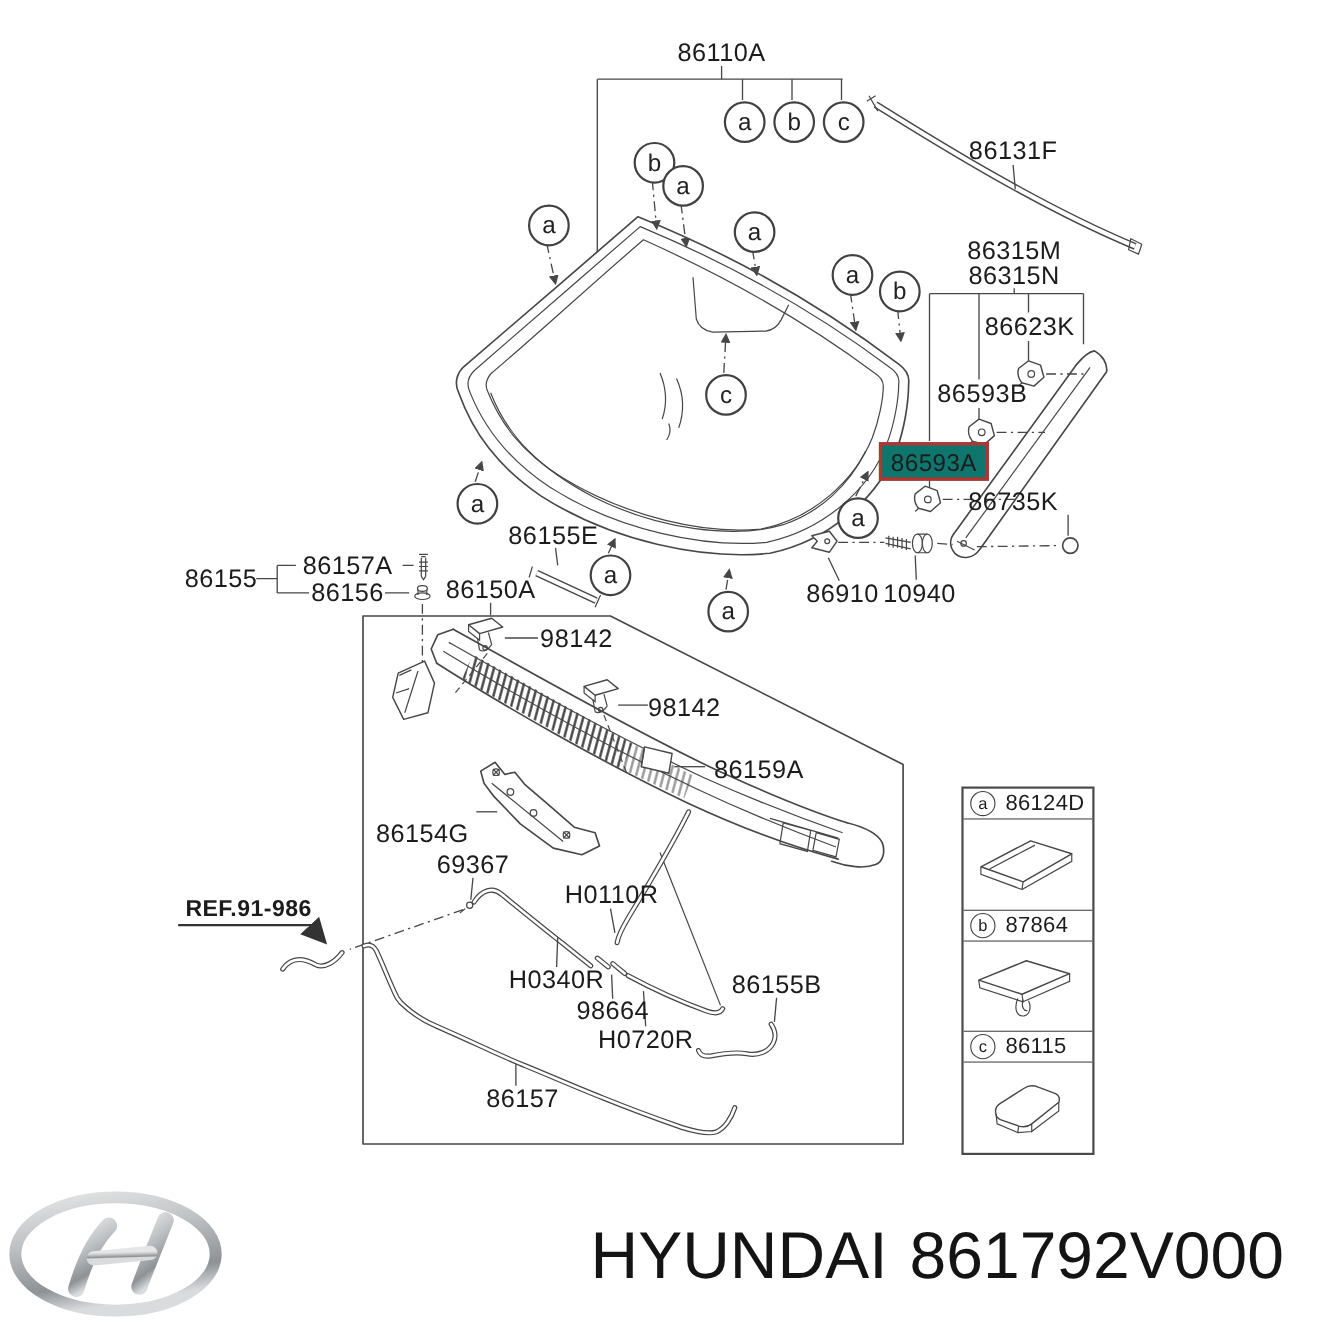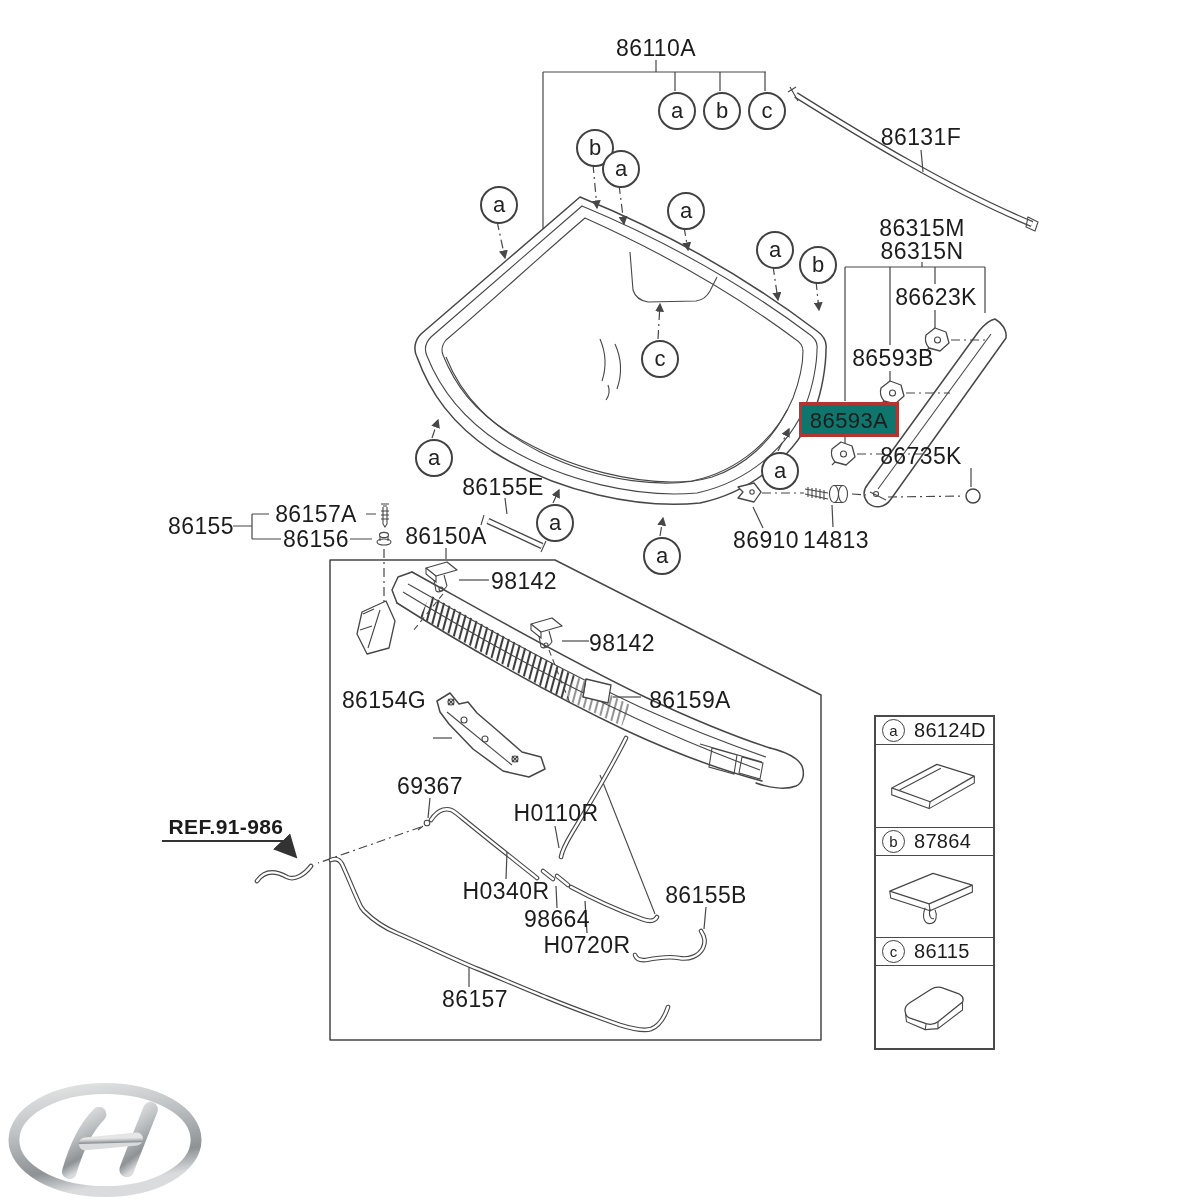--- a/index.html
+++ b/index.html
@@ -245,30 +245,30 @@
   <div class="lbl" style="left:921px;top:137px">86131F</div>
   <div class="lbl" style="left:922px;top:228px">86315M</div>
   <div class="lbl" style="left:922px;top:251px">86315N</div>
   <div class="lbl" style="left:936px;top:297px">86623K</div>
   <div class="lbl" style="left:893px;top:358px">86593B</div>
   <div class="redbox">
     <span class="lblx">86593A</span>
   </div>
   <div class="lbl" style="left:921px;top:456px">86735K</div>
   <div class="lbl" style="left:766px;top:540px">86910</div>
-  <div class="lbl" style="left:836px;top:540px">14813</div>
+  <div class="lbl" style="left:836px;top:540px">10940</div>
   <div class="lbl" style="left:503px;top:487px">86155E</div>
   <div class="lbl" style="left:201px;top:526px">86155</div>
   <div class="lbl" style="left:316px;top:514px">86157A</div>
   <div class="lbl" style="left:316px;top:539px">86156</div>
   <div class="lbl" style="left:446px;top:536px">86150A</div>
   <div class="lbl" style="left:524px;top:581px">98142</div>
   <div class="lbl" style="left:622px;top:643px">98142</div>
   <div class="lbl" style="left:690px;top:700px">86159A</div>
-  <div class="lbl" style="left:384px;top:700px">86154G</div>
+  <div class="lbl" style="left:384px;top:758px">86154G</div>
   <div class="lbl" style="left:430px;top:786px">69367</div>
   <div class="lbl" style="left:556px;top:813px">H0110R</div>
   <div class="lbl bold" style="left:226px;top:827px">REF.91-986</div>
   <div class="lbl" style="left:506px;top:891px">H0340R</div>
   <div class="lbl" style="left:557px;top:919px">98664</div>
   <div class="lbl" style="left:587px;top:945px">H0720R</div>
   <div class="lbl" style="left:706px;top:895px">86155B</div>
   <div class="lbl" style="left:475px;top:999px">86157</div>
 
   <div class="callout" style="left:658px;top:92px">a</div>
@@ -327,14 +327,17 @@
         <stop offset="0" stop-color="#e6e6e6"></stop>
           <stop offset="0.4" stop-color="#bfc2c4"></stop>
         <stop offset="0.8" stop-color="#8e9295"></stop>
           <stop offset="1" stop-color="#d9dbdd"></stop>
       </linearGradient>
     </defs>
     <path d="M 64,90 C 72,62 82,44 94,32" fill="none" stroke="url(#lg1)" stroke-width="15" stroke-linecap="round"></path>
     <path d="M 146,27 C 136,52 127,74 122,88" fill="none" stroke="url(#lg1)" stroke-width="15" stroke-linecap="round"></path>
     <path d="M 80,62 L 132,57" fill="none" stroke="url(#lg1)" stroke-width="13" stroke-linecap="round"></path>
   </svg>
+  <div class="footer-text">
+    <span>HYUNDAI</span><span class="pn">861792V000</span>
+  </div>
 
 </div>
 
 </body></html>

